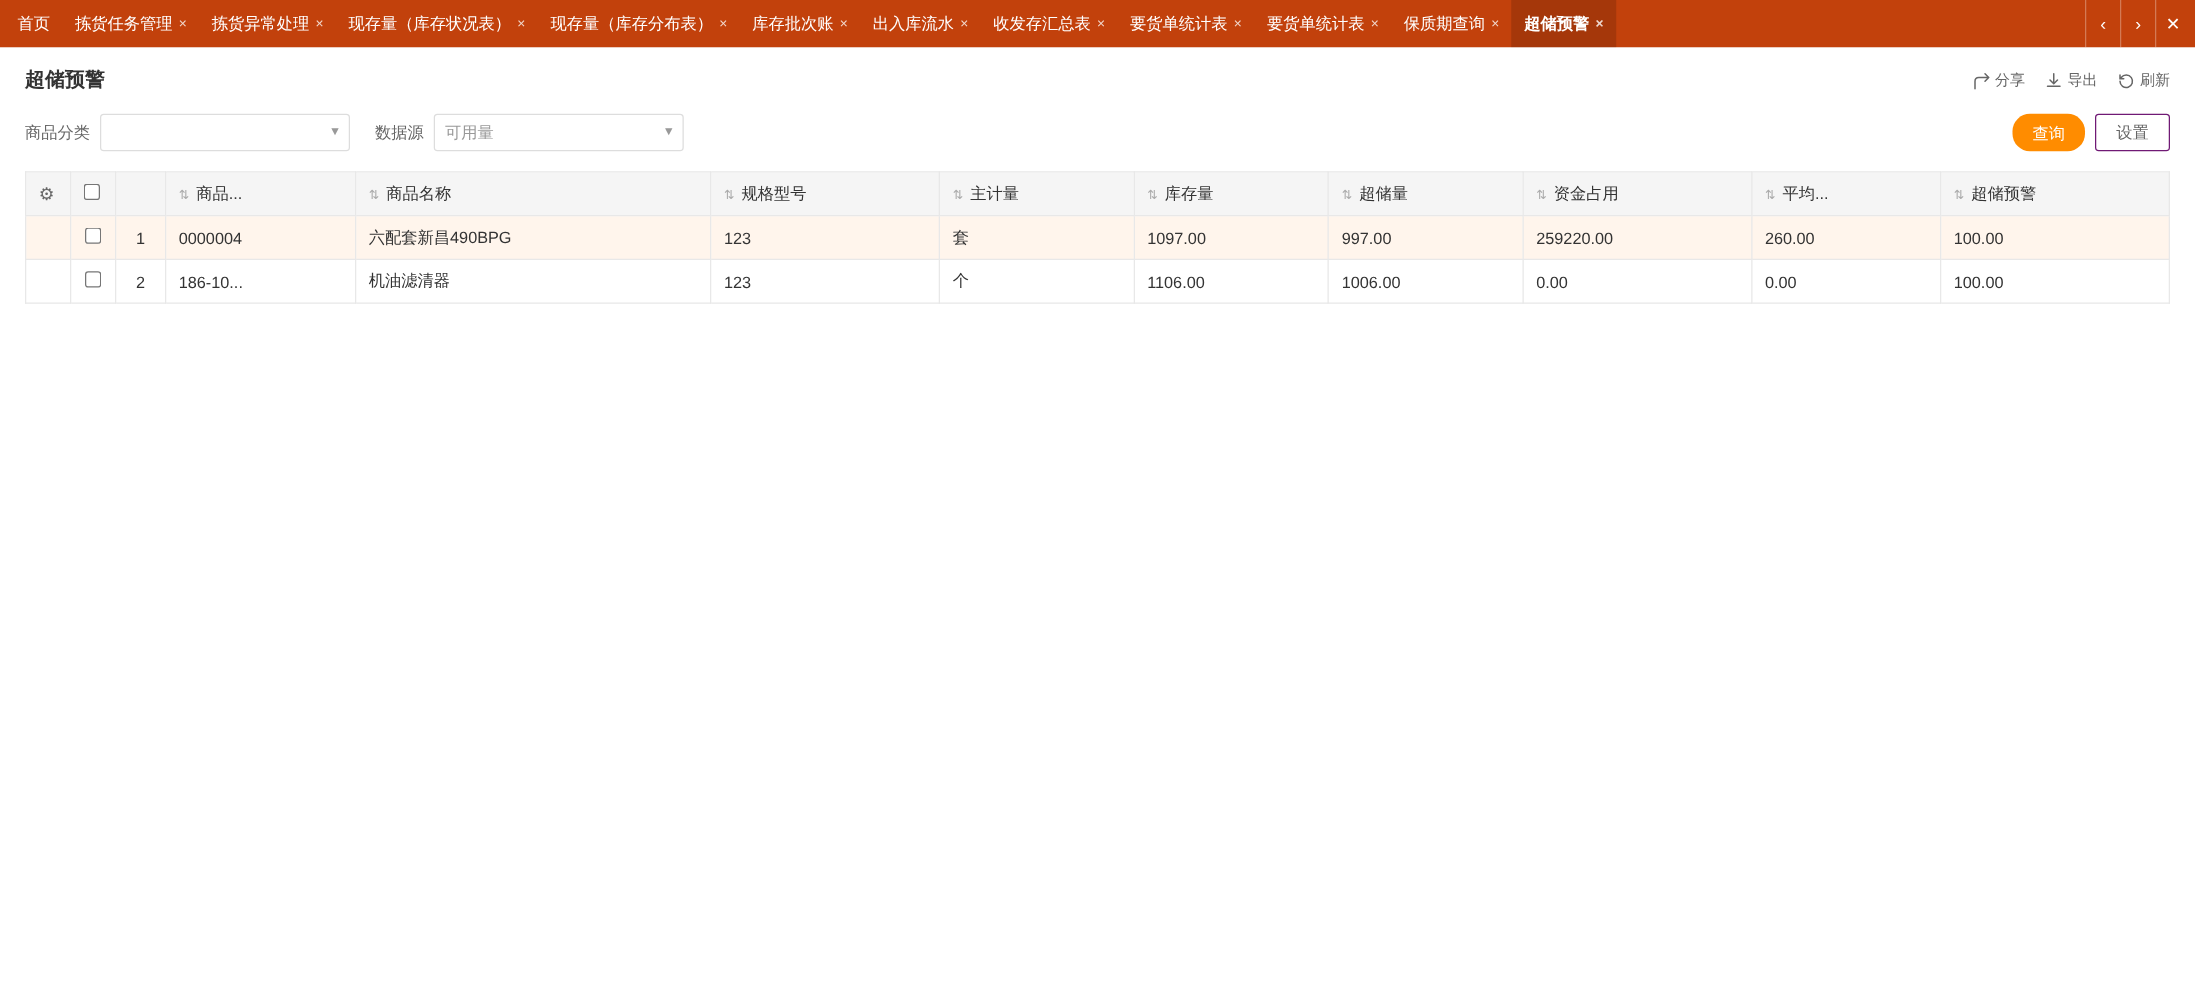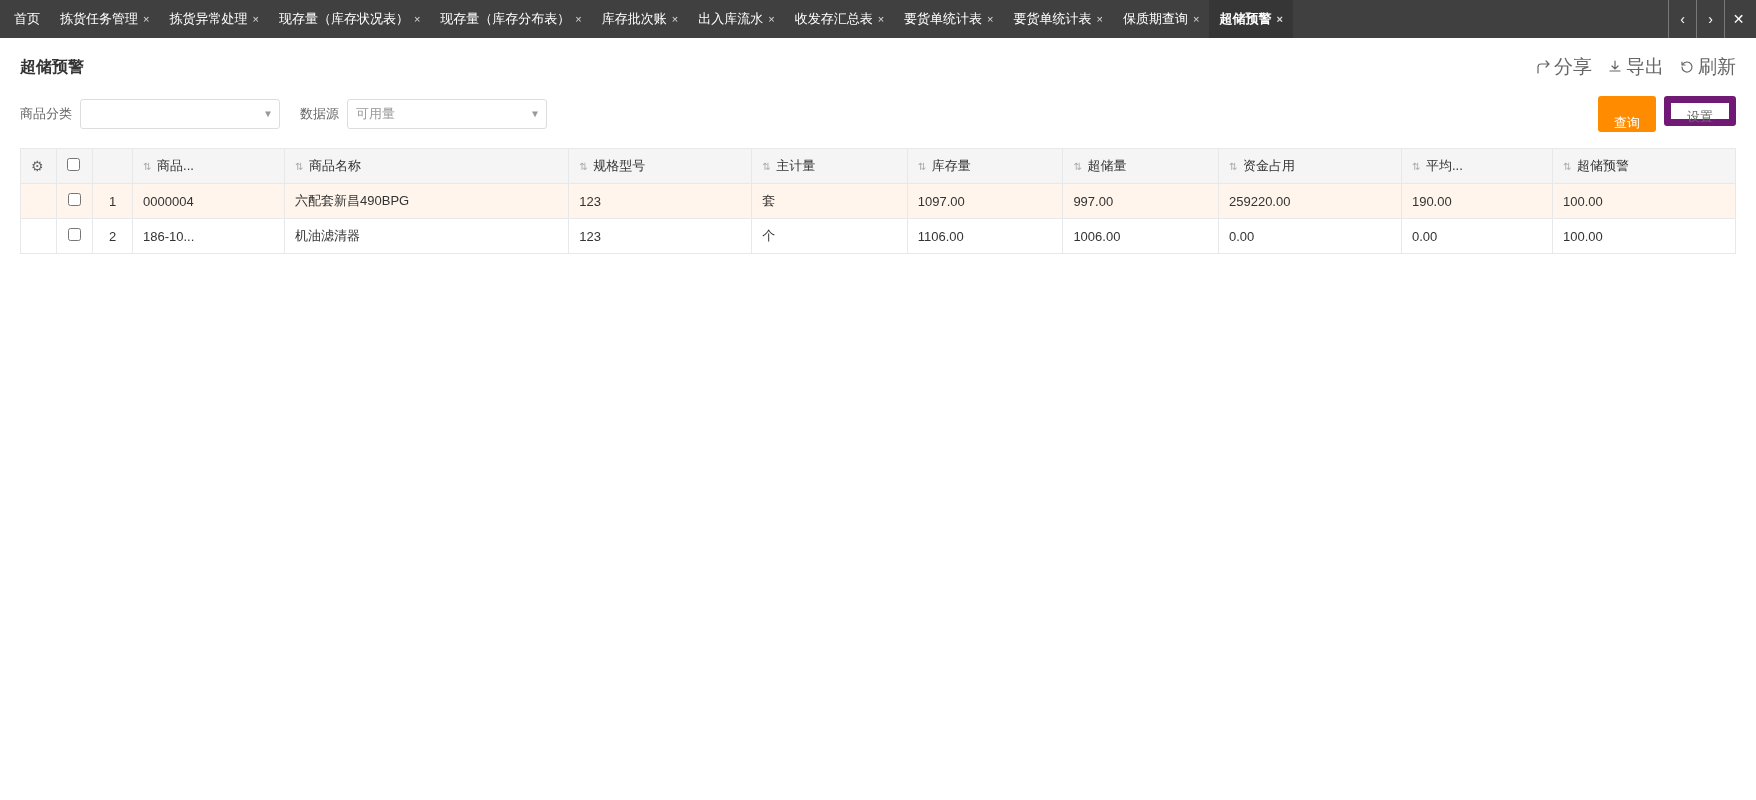--- a/index.html
+++ b/index.html
@@ -2,21 +2,21 @@
 <html><head>
   <meta charset="utf-8">
   <style>
     * { box-sizing: border-box; margin: 0; padding: 0; }
     body { font-family: 'Microsoft YaHei', Arial, sans-serif; font-size: 13px; background: #f5f5f5; color: #333; overflow-x: hidden; }
 
     
     .top-nav {
       display: flex;
       align-items: center;
-      background: #404040;
+      background: #c2410c;
       height: 38px;
       padding: 0 4px;
       overflow: hidden;
       white-space: nowrap;
       text-align: right;
     }
     .top-nav .nav-item {
       display: inline-flex;
       align-items: center;
       padding: 0 10px;
@@ -73,21 +73,21 @@
     .header-actions {
       display: flex;
       align-items: center;
       gap: 16px;
     }
     .header-action-btn {
       display: inline-flex;
       align-items: center;
       gap: 4px;
       color: #666;
-      font-size: 19px;
+      font-size: 12px;
       cursor: pointer;
     }
 
     
     .filter-row {
       display: flex;
       align-items: center;
       gap: 20px;
       margin-bottom: 16px;
     }
@@ -119,30 +119,30 @@
     .filter-select .chevron { color: #999; font-size: 10px; margin-left: 8px; }
     .filter-actions {
       margin-left: auto;
       display: flex;
       gap: 8px;
     }
     .btn-primary {
       background: #ff8c00;
       color: #fff;
       border: none;
-      border-radius: 3px;
-      padding: 18px 16px;
+      border-radius: 14px;
+      padding: 7px 16px;
       font-size: 13px;
       cursor: pointer;
       height: 30px;
     }
     .btn-default {
       background: #fff;
       color: #666;
-      border: 7px solid #701a75;
+      border: 1px solid #701a75;
       border-radius: 3px;
       padding: 5px 16px;
       font-size: 13px;
       cursor: pointer;
       height: 30px;
     }
 
     
     .data-table {
       width: 100%;
@@ -335,21 +335,21 @@
         <input type="checkbox" style="">
       </td>
       <td class="col-index">1</td>
       <td>0000004</td>
       <td>六配套新昌490BPG</td>
       <td>123</td>
       <td>套</td>
       <td>1097.00</td>
       <td>997.00</td>
       <td>259220.00</td>
-      <td>190.00</td>
+      <td>260.00</td>
       <td>100.00</td>
     </tr>
         <tr>
       <td class="col-settings"></td>
       <td class="col-checkbox">
         <input type="checkbox" style="">
       </td>
       <td class="col-index">2</td>
       <td>186-10...</td>
       <td>机油滤清器</td>

